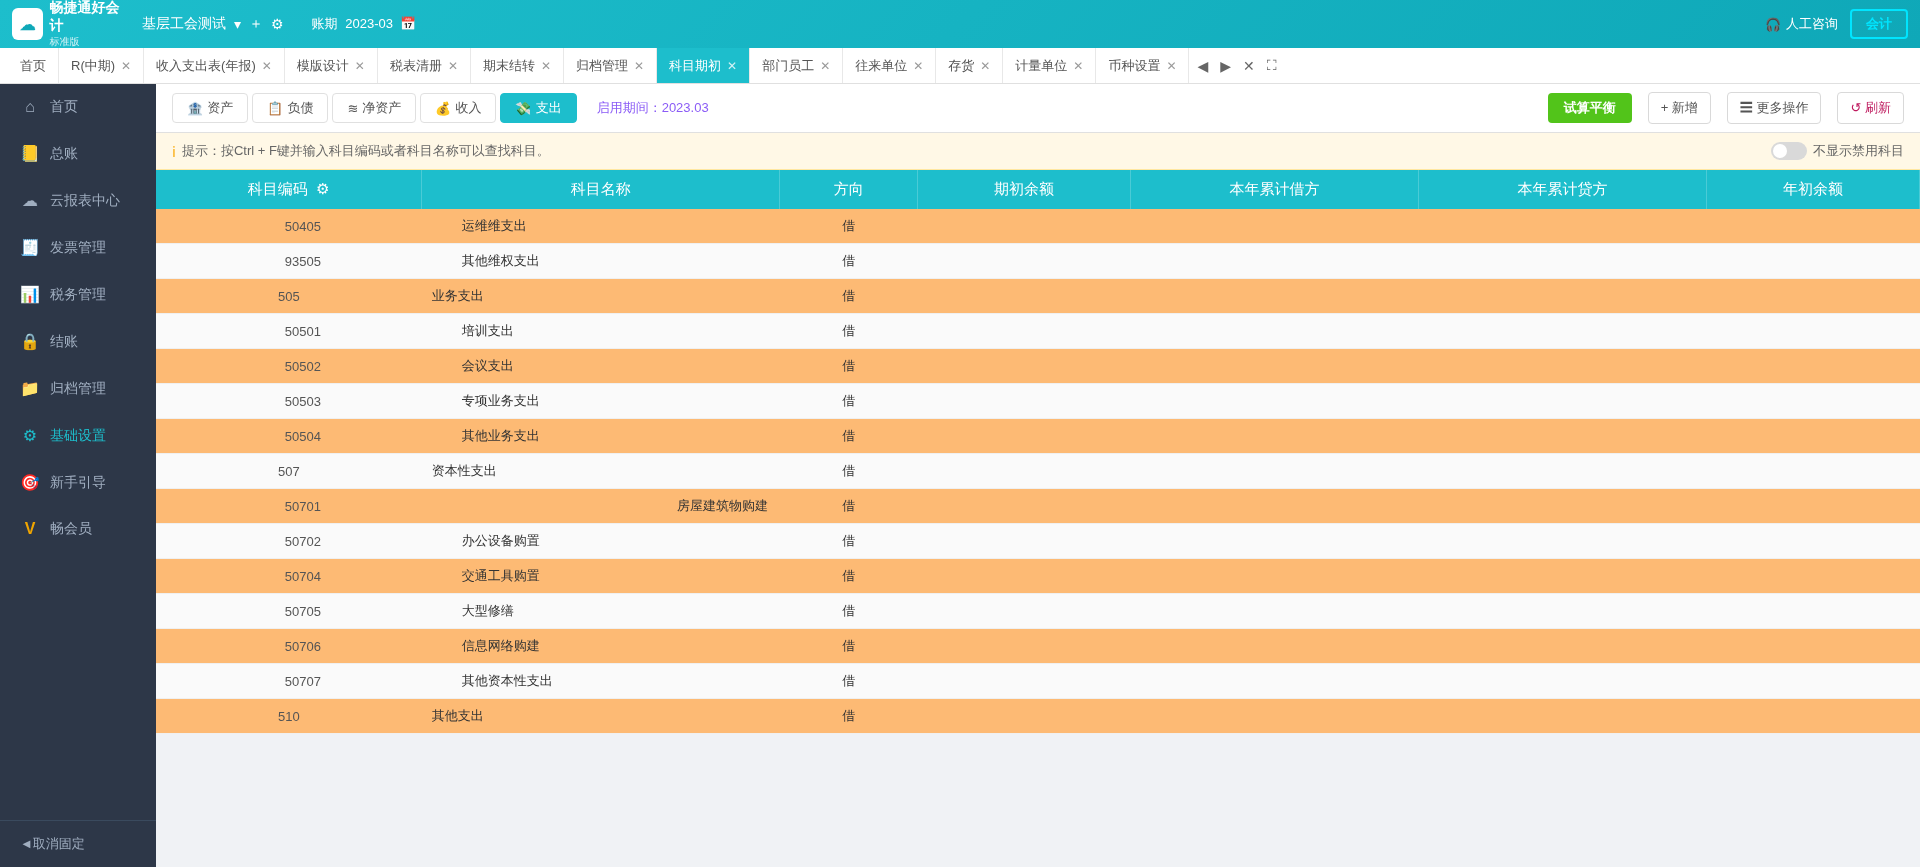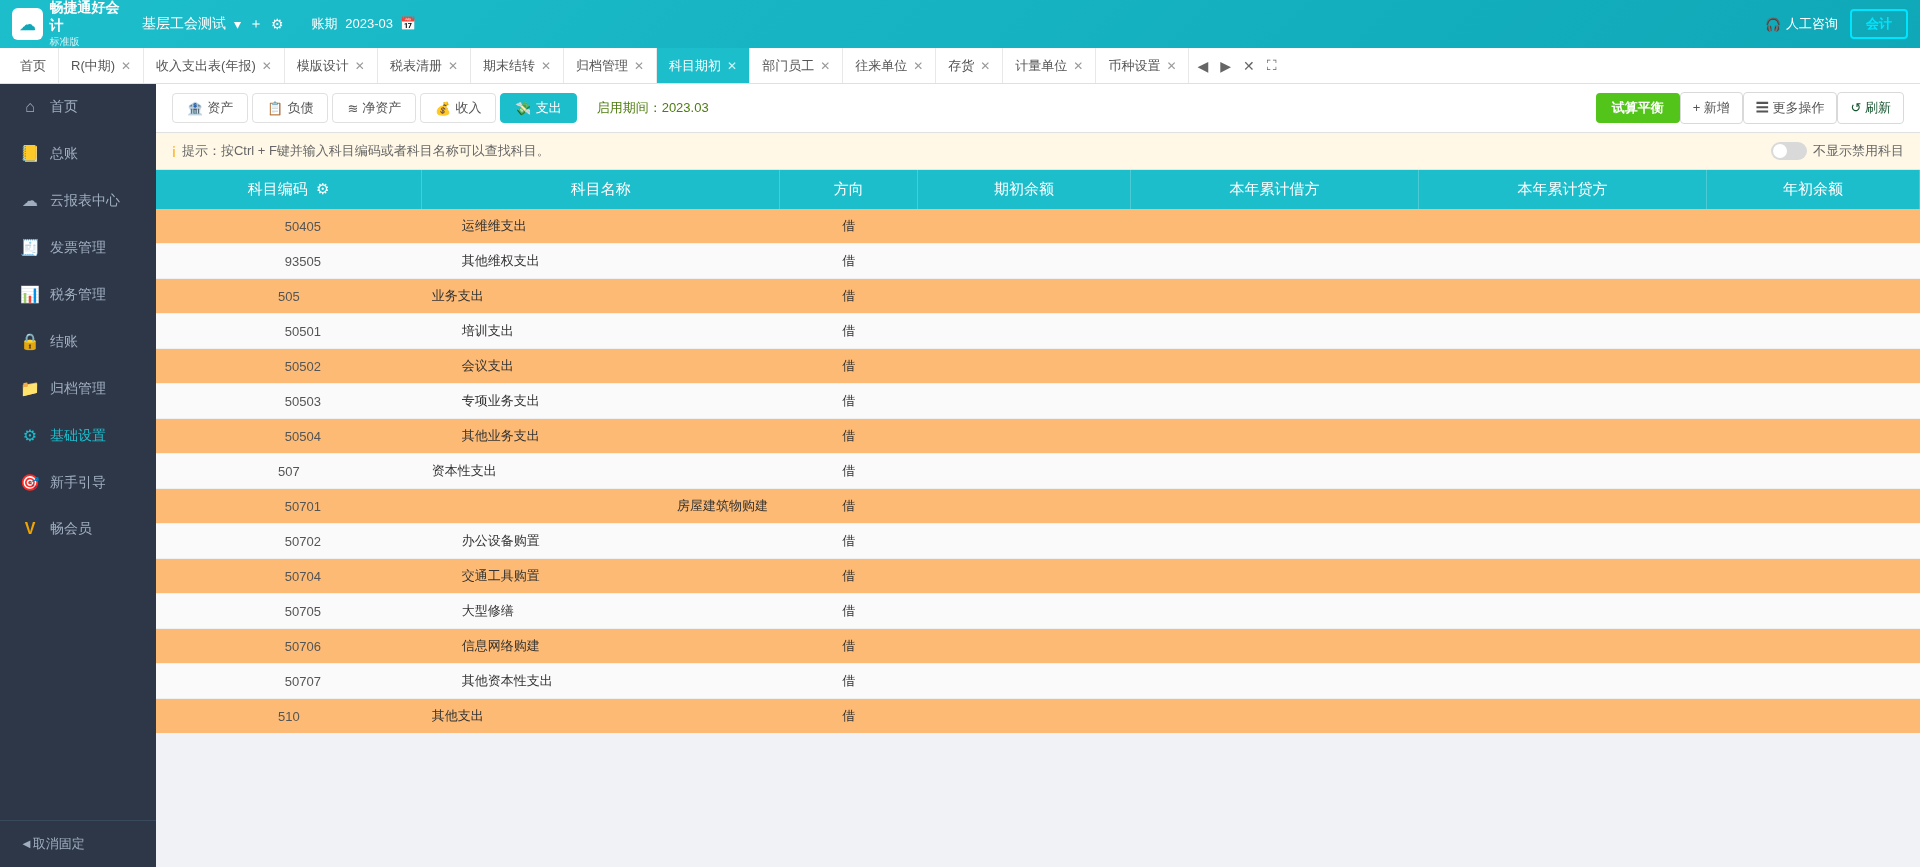--- a/index.html
+++ b/index.html
@@ -109,37 +109,37 @@
     .sub-tab-left { display: flex; gap: 4px; align-items: center; }
     .sub-tab-btn {
       display: flex; align-items: center; gap: 4px;
       padding: 5px 14px; border-radius: 4px; border: 1px solid #e0e0e0;
       background: #fff; color: #555; cursor: pointer; font-size: 13px;
     }
     .sub-tab-btn.active {
       background: #1DBECC; color: white; border-color: #1DBECC;
     }
     .sub-tab-right {
-      display: flex; align-items: center; gap: 0; font-size: 13px; color: #666;
-    }
-    .period-display { font-size: 13px; color: #4d7c0f; }
+      display: flex; align-items: center; gap: 16px; font-size: 13px; color: #666;
+    }
+    .period-display { font-size: 13px; color: #8b5cf6; }
     .btn-calculate {
       background: #52c41a; color: white; border: none; padding: 6px 16px;
       border-radius: 4px; cursor: pointer; font-size: 13px; font-weight: bold;
     }
     .btn-add {
       background: none; border: 1px solid #d9d9d9; color: #555;
       padding: 6px 12px; border-radius: 4px; cursor: pointer; font-size: 13px;
     }
     .btn-more {
       background: none; border: 1px solid #d9d9d9; color: #555;
       padding: 6px 12px; border-radius: 4px; cursor: pointer; font-size: 13px;
     }
     .btn-refresh {
-      background: none; border: 1px solid #d9d9d9; color: #14532d;
+      background: none; border: 1px solid #d9d9d9; color: #be185d;
       padding: 6px 12px; border-radius: 4px; cursor: pointer; font-size: 13px;
     }
 
     
     .hint-bar {
       display: flex; align-items: center; background: #fff8e6;
       padding: 8px 16px; font-size: 13px; color: #666;
       border-bottom: 1px solid #ffe7a0; justify-content: space-between;
     }
     .hint-left { display: flex; align-items: center; gap: 6px; }

